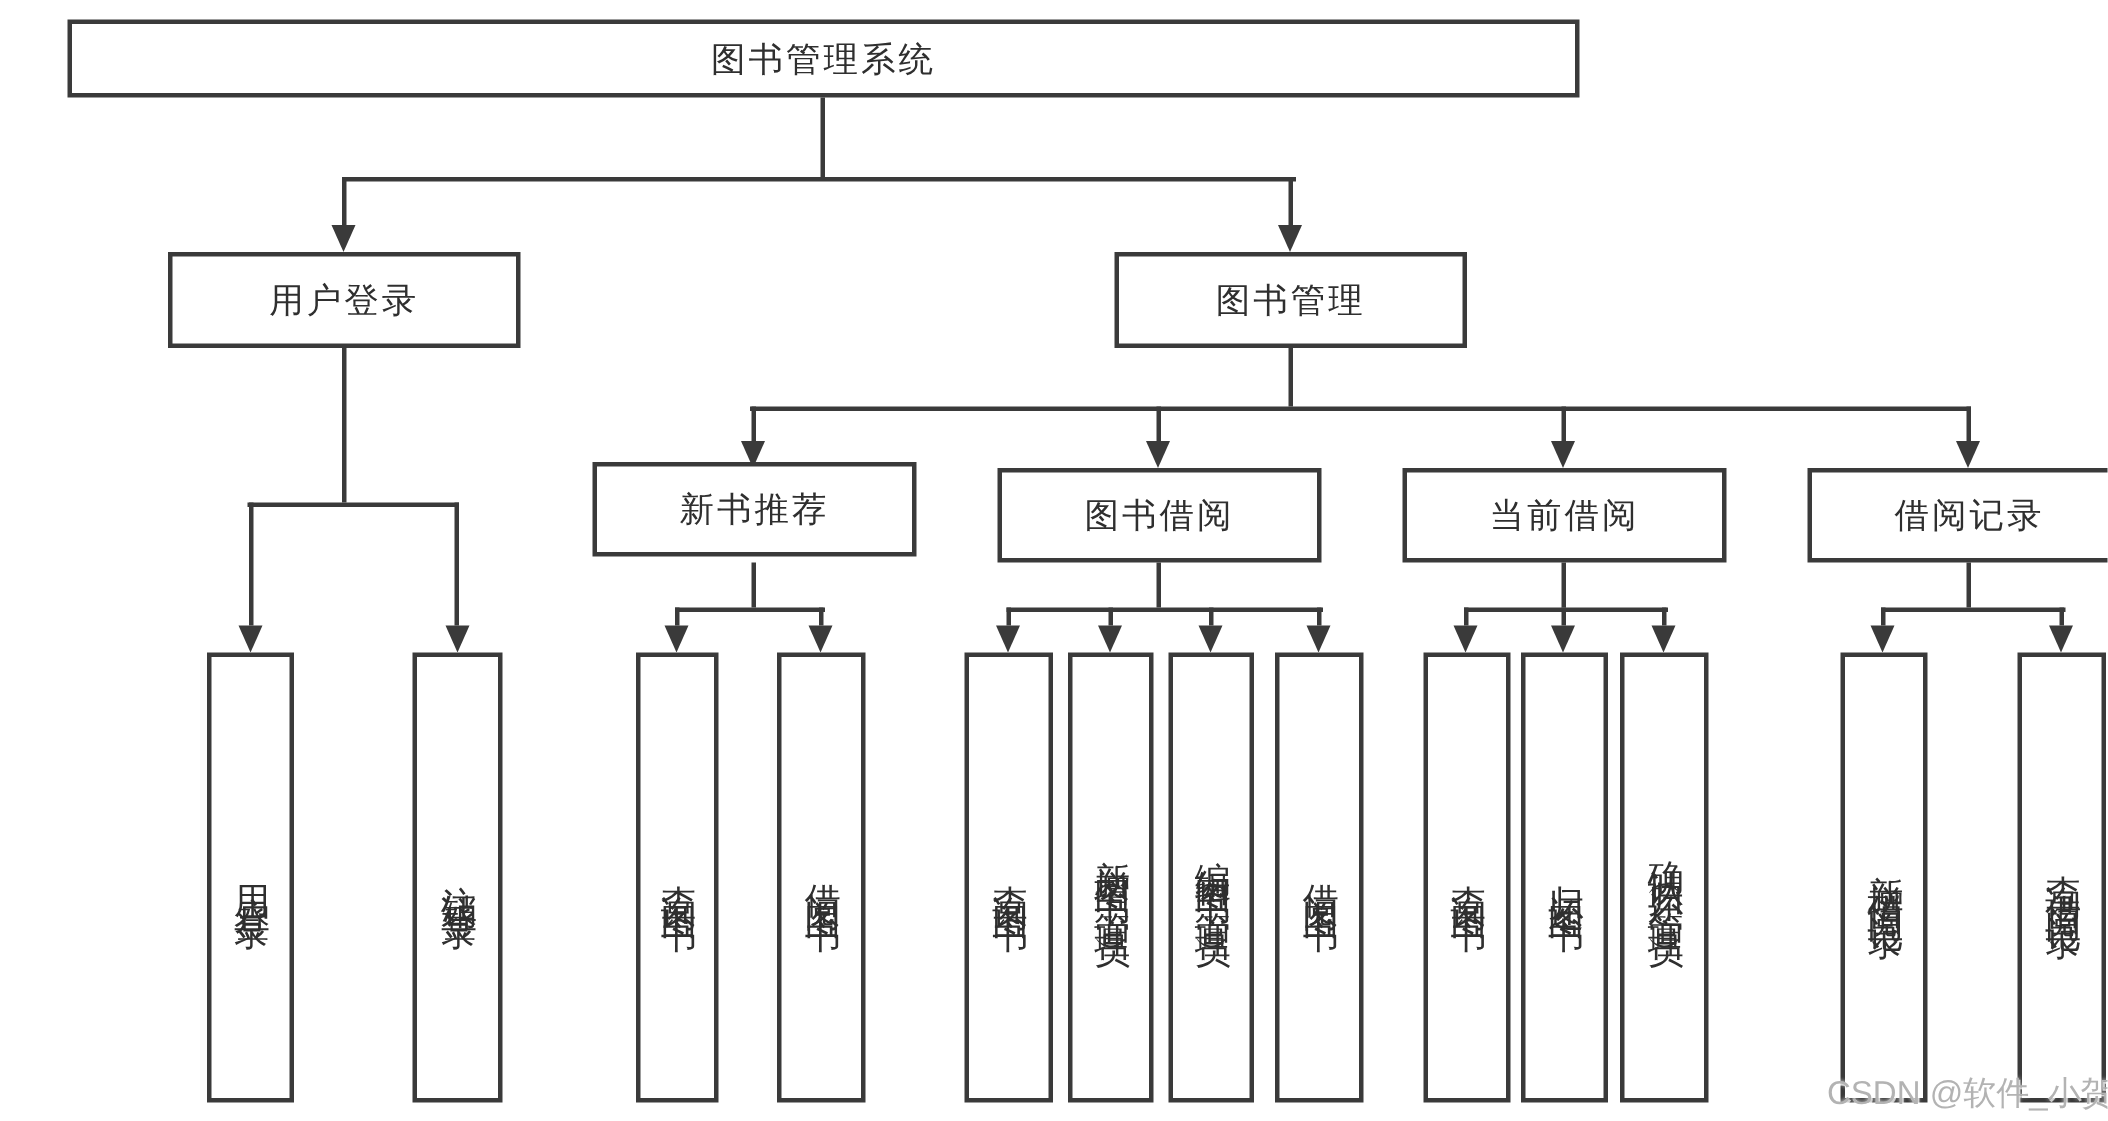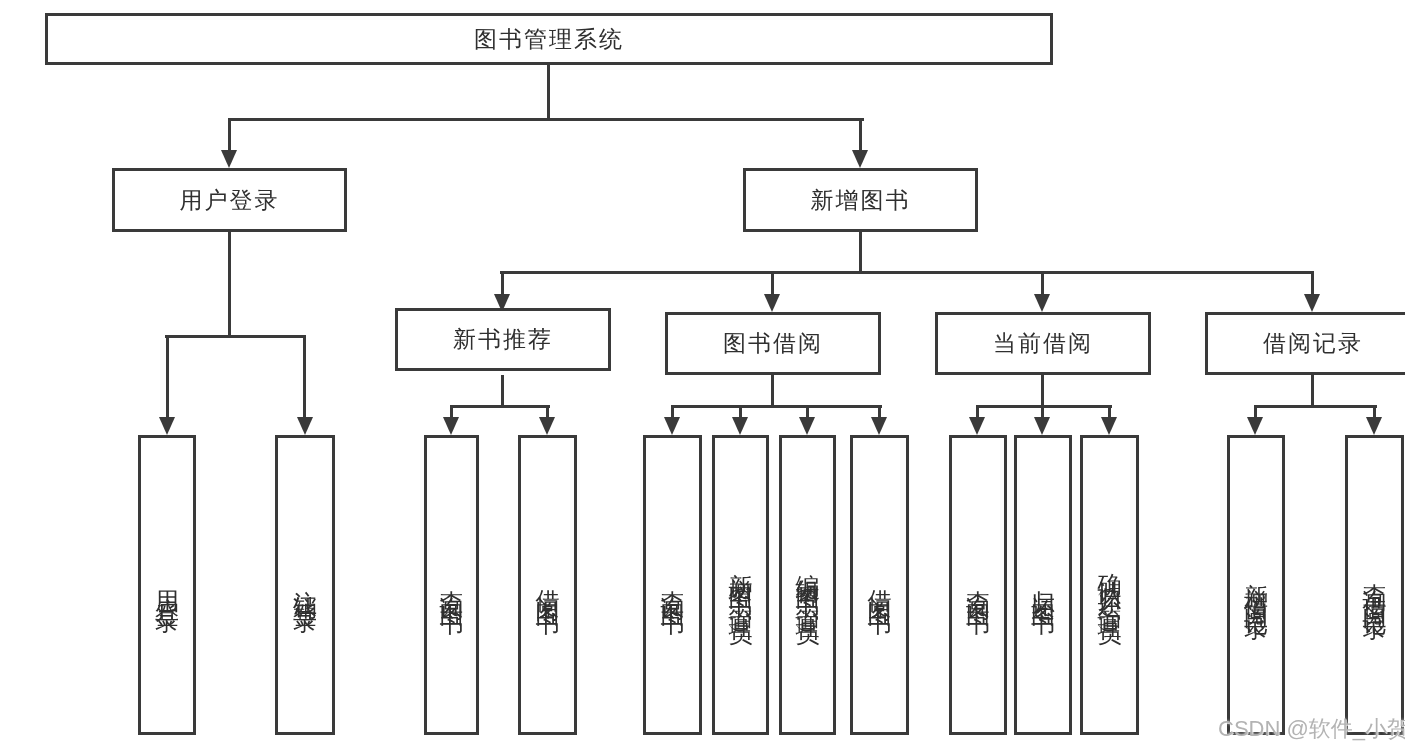--- a/index.html
+++ b/index.html
@@ -69,21 +69,21 @@
   <div class="hline" style="left:196px;top:118px;width:636px;"></div>
   <div class="vline" style="left:196px;top:118px;height:32px;"></div>
   <div class="arrow" style="left:189px;top:150px;"></div>
   <div class="vline" style="left:827px;top:118px;height:32px;"></div>
   <div class="arrow" style="left:820px;top:150px;"></div>
 
   <div class="box hbox" style="left:80px;top:168px;width:235px;height:64px;">
     <span>用户登录</span>
   </div>
   <div class="box hbox" style="left:711px;top:168px;width:235px;height:64px;">
-    <span>新增图书</span>
+    <span>图书管理</span>
   </div>
 
   <div class="vline" style="left:196px;top:232px;height:103px;"></div>
   <div class="hline" style="left:133px;top:335px;width:141px;"></div>
   <div class="vline" style="left:134px;top:335px;height:82px;"></div>
   <div class="arrow" style="left:127px;top:417px;"></div>
   <div class="vline" style="left:271px;top:335px;height:82px;"></div>
   <div class="arrow" style="left:265px;top:417px;"></div>
 
   <div class="vline" style="left:827px;top:232px;height:39px;"></div>

